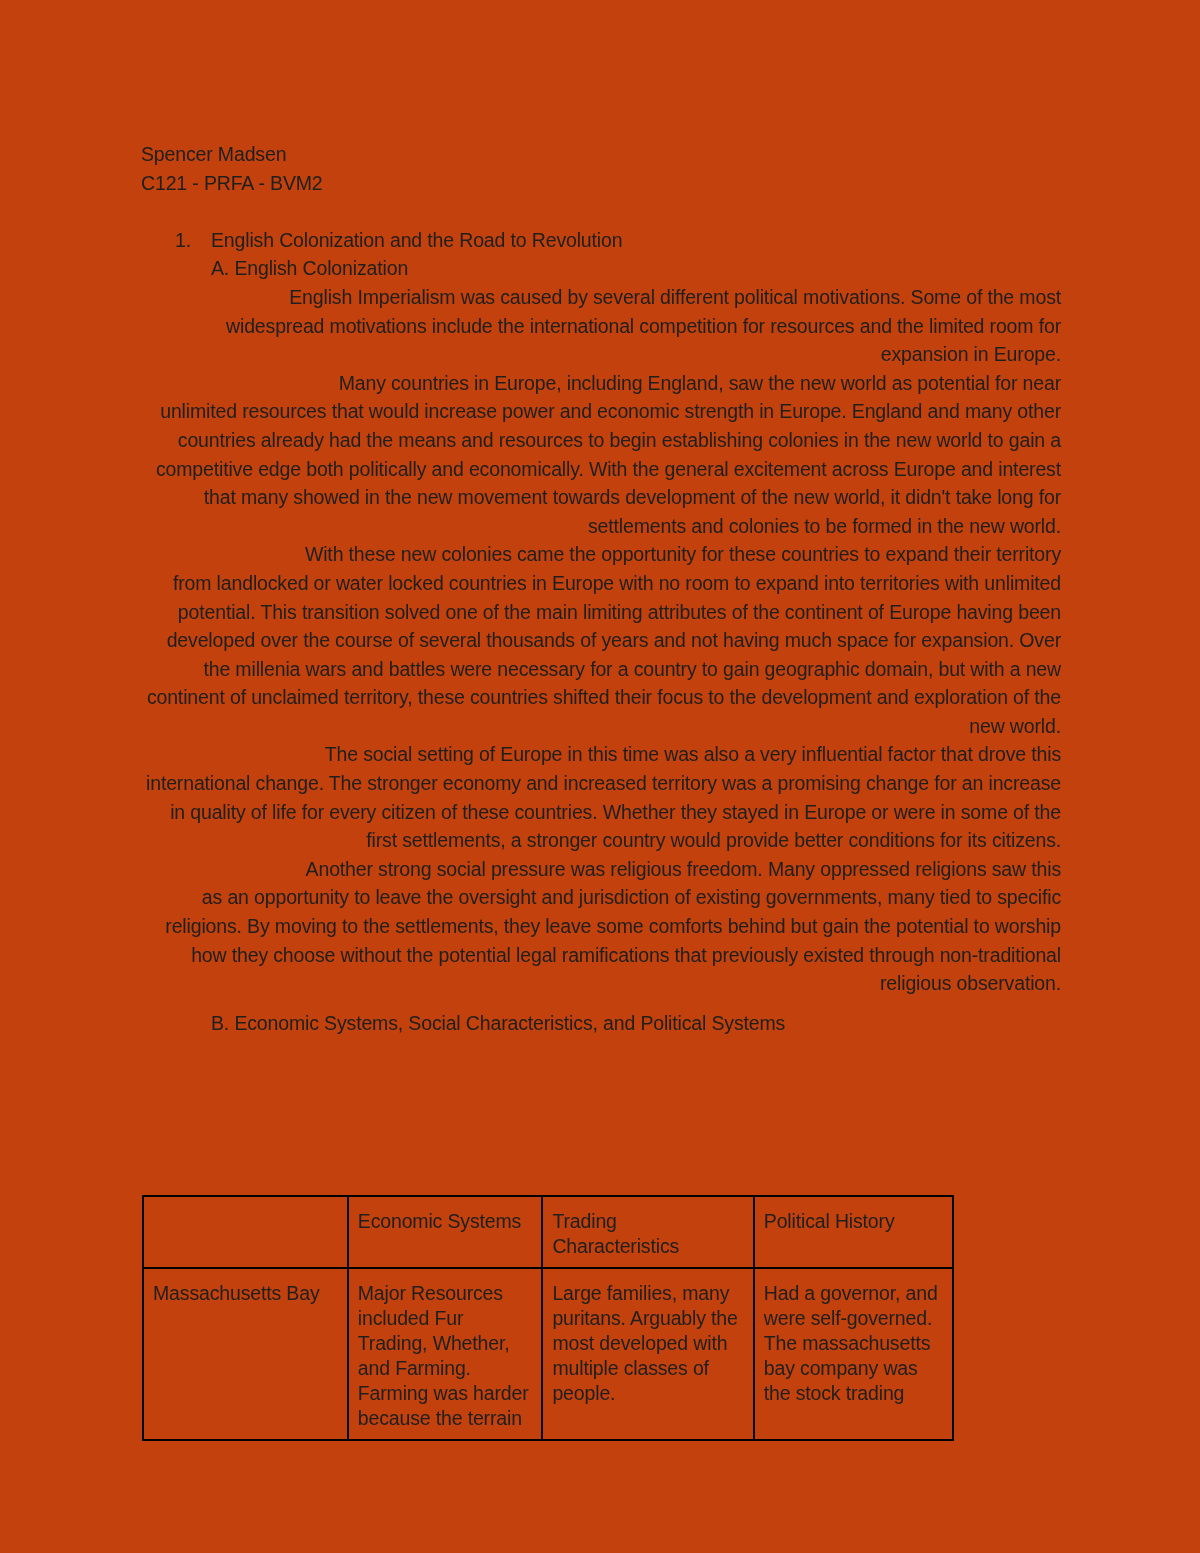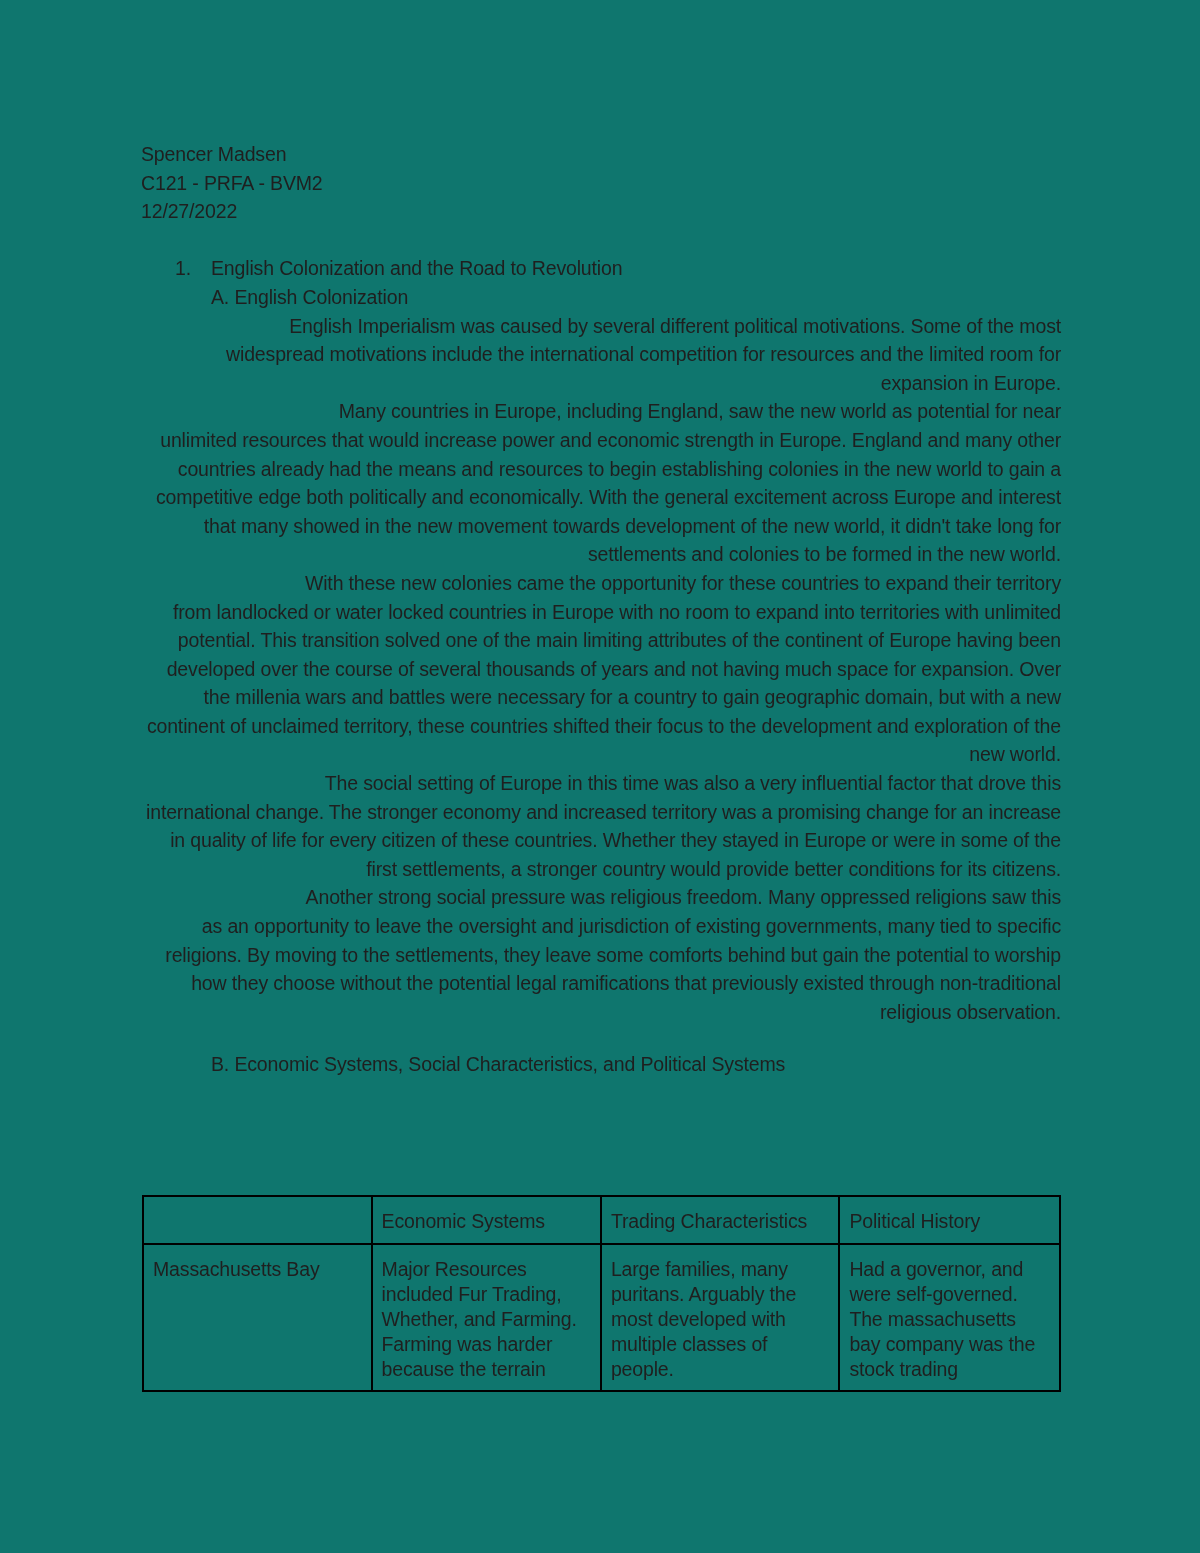--- a/index.html
+++ b/index.html
@@ -1,48 +1,47 @@
 <!DOCTYPE html>
 <html><head>
 <meta charset="utf-8">
 <style>
   html, body { margin: 0; padding: 0; background: #ffffff; }
   body {
     width: 1200px; height: 1553px; position: relative; overflow: hidden;
     font-family: "Liberation Sans", "DejaVu Sans", sans-serif;
     color: #1f1f1f;
   }
-  .page { position: absolute; left: 0; top: 0; width: 1200px; height: 1553px; background: #0f766e; }
+  .page { position: absolute; left: 0; top: 0; width: 1200px; height: 1553px; background: #c2410c; }
   .content { position: absolute; left: 141px; top: 140px; width: 920px; font-size: 19.5px; line-height: 28.6px; letter-spacing: -0.15px; }
   .line { display: block; white-space: nowrap; }
   .header-block { margin-bottom: 28.6px; }
   .list-item { position: relative; padding-left: 70px; }
   .list-num { position: absolute; left: 34px; top: 0; }
   .subhead { padding-left: 70px; }
   .para { text-indent: 141px; text-align: right; white-space: normal; }
-  .section-b { padding-left: 70px; margin-top: 24px; }
+  .section-b { padding-left: 70px; margin-top: 11px; }
   table.grid {
-    position: absolute; left: 142px; top: 1195px; width: 919px;
+    position: absolute; left: 142px; top: 1195px; width: 812px;
     border-collapse: collapse; font-size: 19.5px; line-height: 25px; letter-spacing: -0.15px;
   }
   table.grid td {
     border: 2.5px solid #000; vertical-align: top; padding: 12px 9px 8px 9px;
   }
   table.grid tr.head td { height: 26px; padding-top: 12px; padding-bottom: 8px; }
   col.c1 { width: 229px; } col.c2 { width: 230px; } col.c3 { width: 239px; } col.c4 { width: 221px; }
 </style>
 </head>
 <body>
 
 <div class="page">
   <div class="content">
     <div class="header-block">
       <span class="line">Spencer Madsen</span>
       <span class="line">C121 - PRFA - BVM2</span>
-      <span class="line">12/27/2022</span>
     </div>
 
     <div class="list-item">
       <span class="list-num">1.</span>
       <span class="line">English Colonization and the Road to Revolution</span>
     </div>
     <div class="subhead">
       <span class="line">A. English Colonization</span>
     </div>
 

